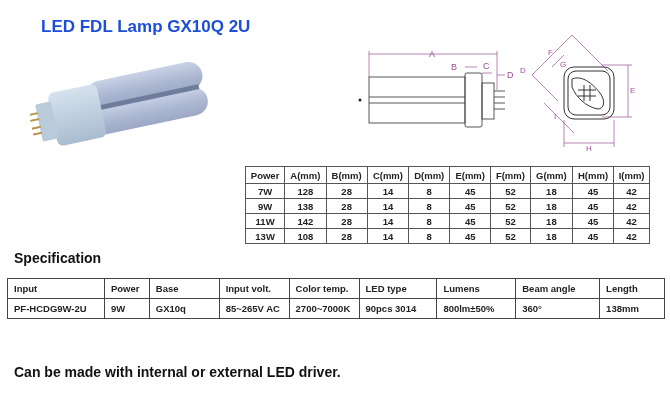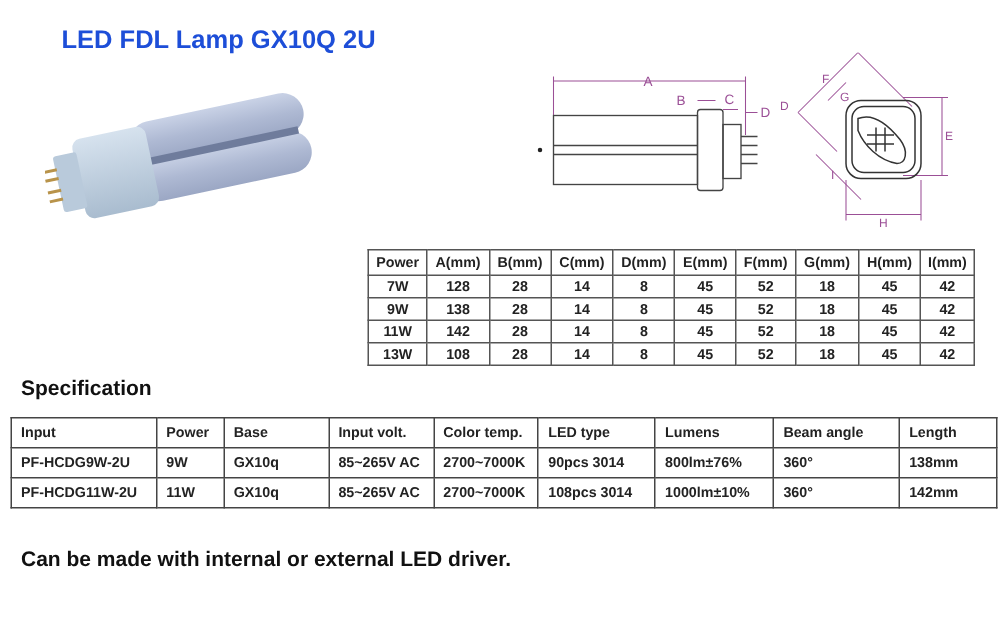--- a/index.html
+++ b/index.html
@@ -206,31 +206,20 @@
     <td>Beam angle</td>
     <td>Length</td>
   </tr>
   <tr>
     <td>PF-HCDG9W-2U</td>
     <td>9W</td>
     <td>GX10q</td>
     <td>85~265V AC</td>
     <td>2700~7000K</td>
     <td>90pcs 3014</td>
-    <td>800lm±76%</td>
+    <td>800lm±50%</td>
     <td>360°</td>
     <td>138mm</td>
   </tr>
-  <tr>
-    <td>PF-HCDG11W-2U</td>
-    <td>11W</td>
-    <td>GX10q</td>
-    <td>85~265V AC</td>
-    <td>2700~7000K</td>
-    <td>108pcs 3014</td>
-    <td>1000lm±10%</td>
-    <td>360°</td>
-    <td>142mm</td>
-  </tr>
 </tbody>
   </table>
 
 <div class="footnote">Can be made with internal or external LED driver.</div>
 
 </body></html>

